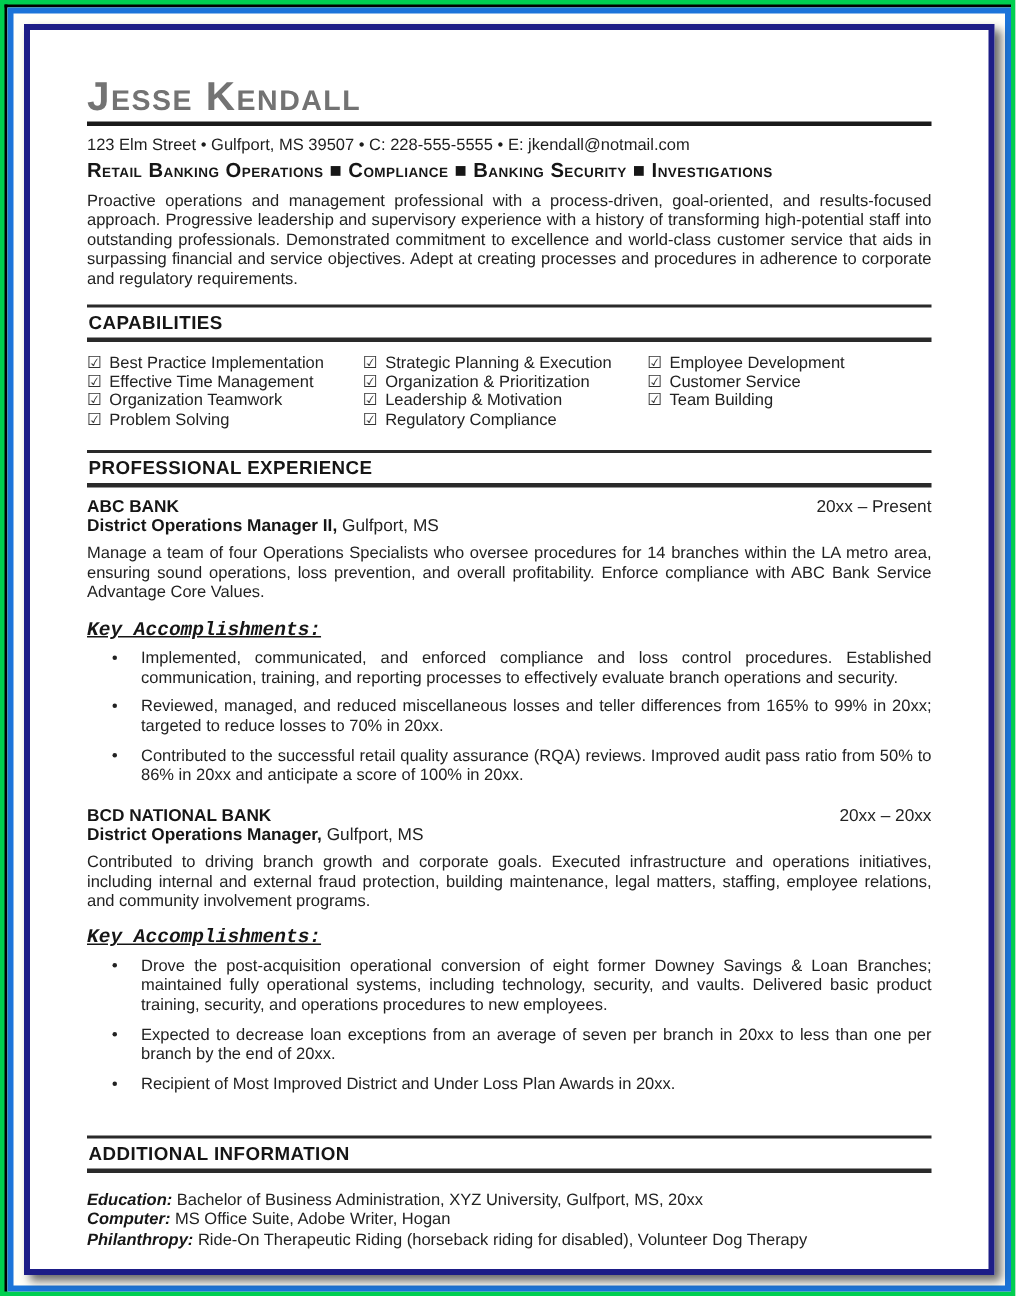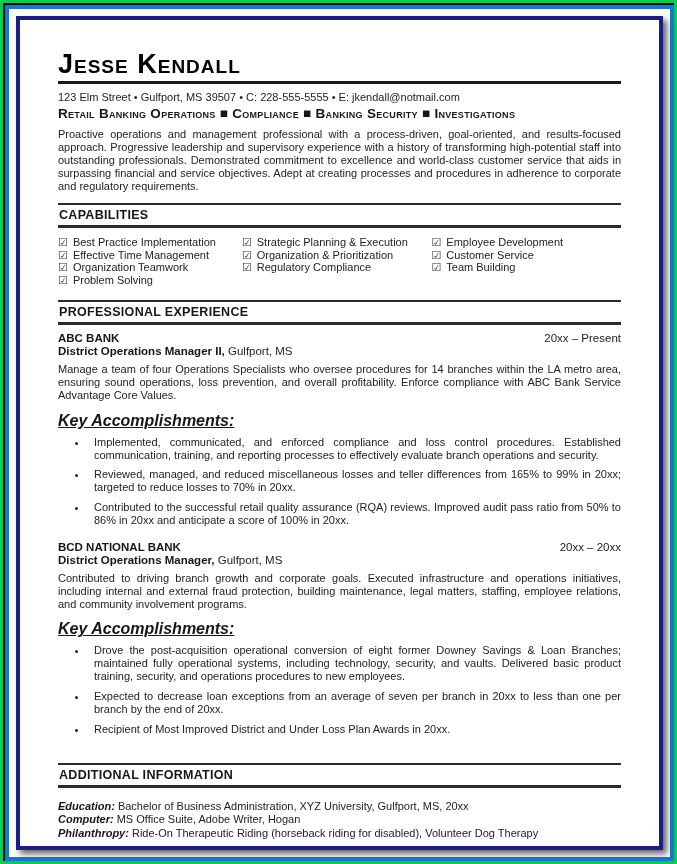--- a/index.html
+++ b/index.html
@@ -31,21 +31,21 @@
     padding: 30px 38px 0 38px;
     overflow: hidden;
   }
 
   
   .name {
     font-size: 27px; font-weight: bold;
     font-variant: small-caps;
     letter-spacing: 1px;
     line-height: 1.05;
-    color: #000000;
+    color: #737373;
   }
   .name-rule { border-bottom: 3px solid #1a1a1a; margin-top: 3px; }
   .contact { font-size: 11px; margin-top: 7px; color: #1d1d1d; }
 
   
   .title { font-size: 16.5px; margin-top: 17px; letter-spacing: 0.4px; color: #222; }
   .subtitle {
     font-size: 13.5px; font-weight: bold;
     font-variant: small-caps;
     letter-spacing: 0.3px;
@@ -80,23 +80,23 @@
   
   .job { margin-top: 7px; }
   .job + .job { margin-top: 14px; }
   .job-head { display: flex; justify-content: space-between; font-size: 11.5px; }
   .company { font-weight: bold; color: #161616; }
   .dates { color: #222; }
   .role-line { font-size: 11.5px; margin-top: 1px; color: #222; }
   .role { font-weight: bold; color: #161616; }
   .job-summary { font-size: 11px; line-height: 1.17; text-align: justify; margin-top: 6px; color: #222; }
   .ka-heading {
-    font-size: 16px; font-weight: bold; font-style: italic;
+    font-size: 13px; font-weight: bold; font-style: italic;
     text-decoration: underline;
-    margin-top: 10px; color: #161616;
+    margin-top: 10px; color: #161616; font-family: Liberation Mono, monospace;
   }
   ul.bullets { margin: 6px 0 0 0; padding-left: 30px; }
   ul.bullets li {
     font-size: 11px; line-height: 1.17;
     text-align: justify;
     margin-bottom: 7px;
     padding-left: 6px;
     color: #222;
   }
 
@@ -124,20 +124,21 @@
         <div class="cap-grid">
           <div class="cap-col">
             <div class="cap-item"><span class="chk">☑</span><span>Best Practice Implementation</span></div>
             <div class="cap-item"><span class="chk">☑</span><span>Effective Time Management</span></div>
             <div class="cap-item"><span class="chk">☑</span><span>Organization Teamwork</span></div>
             <div class="cap-item"><span class="chk">☑</span><span>Problem Solving</span></div>
           </div>
           <div class="cap-col">
             <div class="cap-item"><span class="chk">☑</span><span>Strategic Planning &amp; Execution</span></div>
             <div class="cap-item"><span class="chk">☑</span><span>Organization &amp; Prioritization</span></div>
+            <div class="cap-item"><span class="chk">☑</span><span>Leadership &amp; Motivation</span></div>
             <div class="cap-item"><span class="chk">☑</span><span>Regulatory Compliance</span></div>
           </div>
           <div class="cap-col">
             <div class="cap-item"><span class="chk">☑</span><span>Employee Development</span></div>
             <div class="cap-item"><span class="chk">☑</span><span>Customer Service</span></div>
             <div class="cap-item"><span class="chk">☑</span><span>Team Building</span></div>
           </div>
         </div>
 
         <div class="section-heading exp">PROFESSIONAL EXPERIENCE</div>

